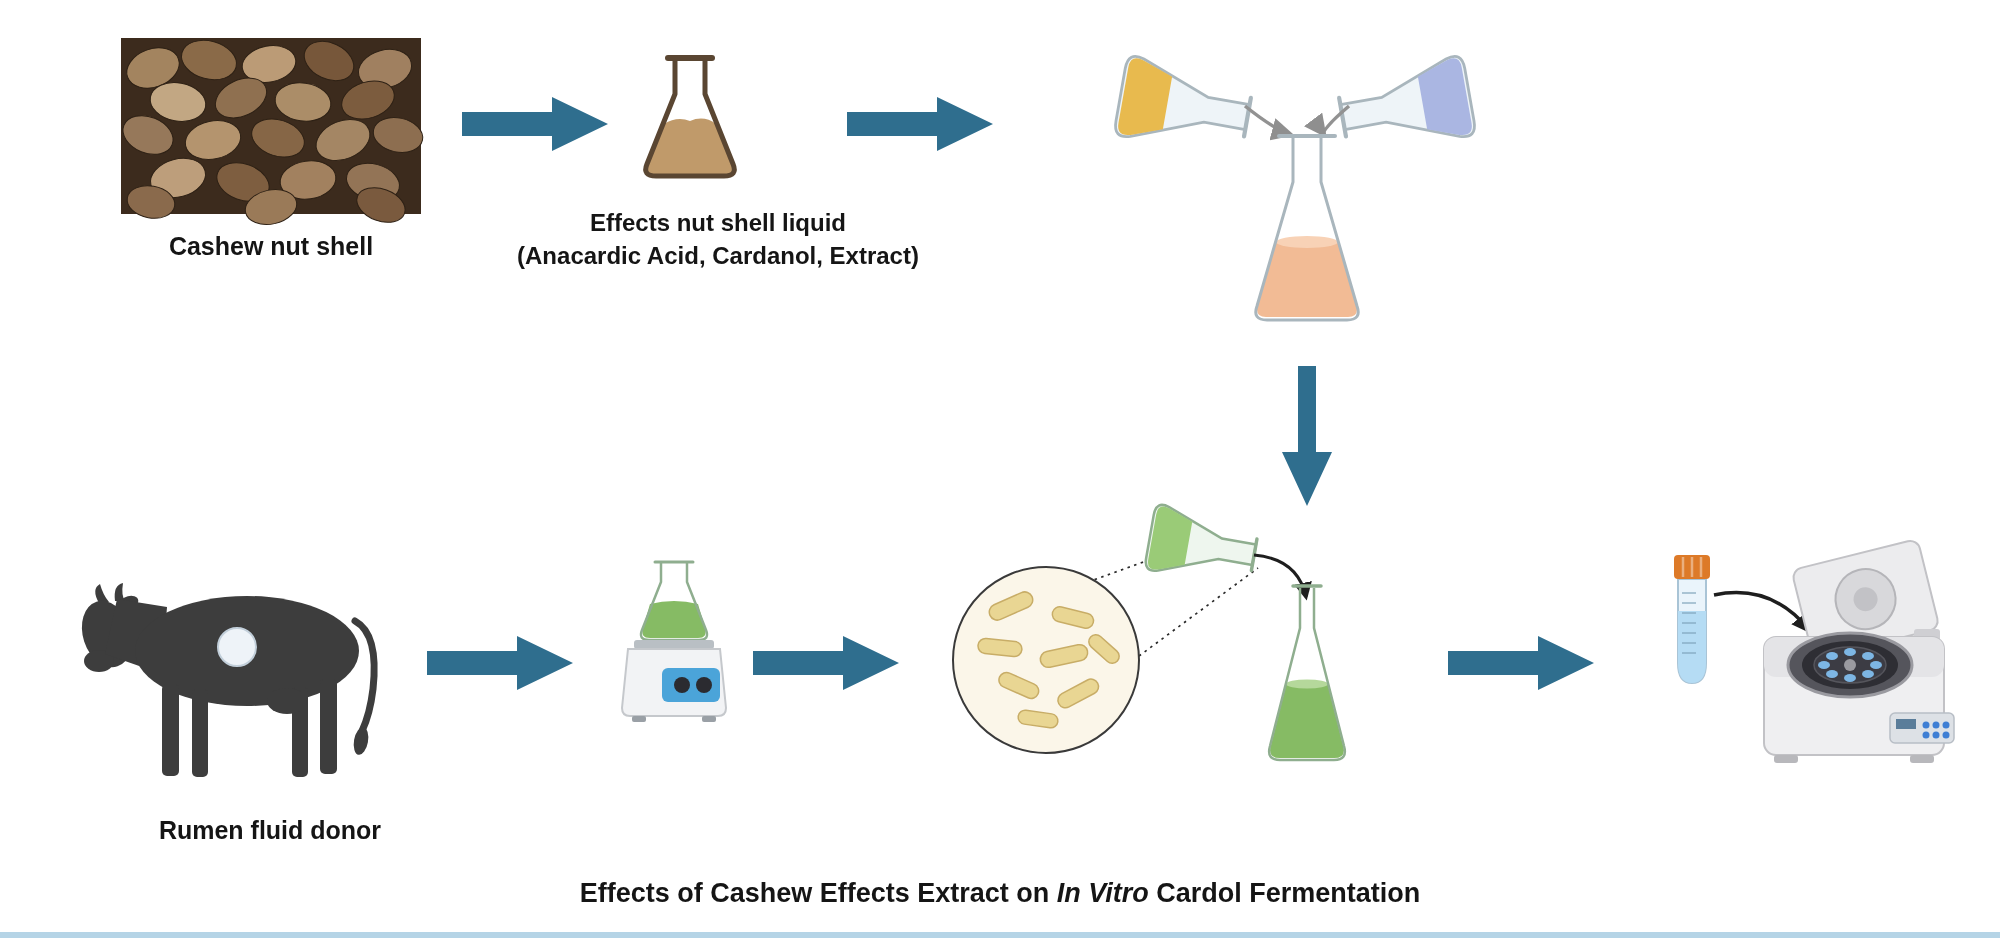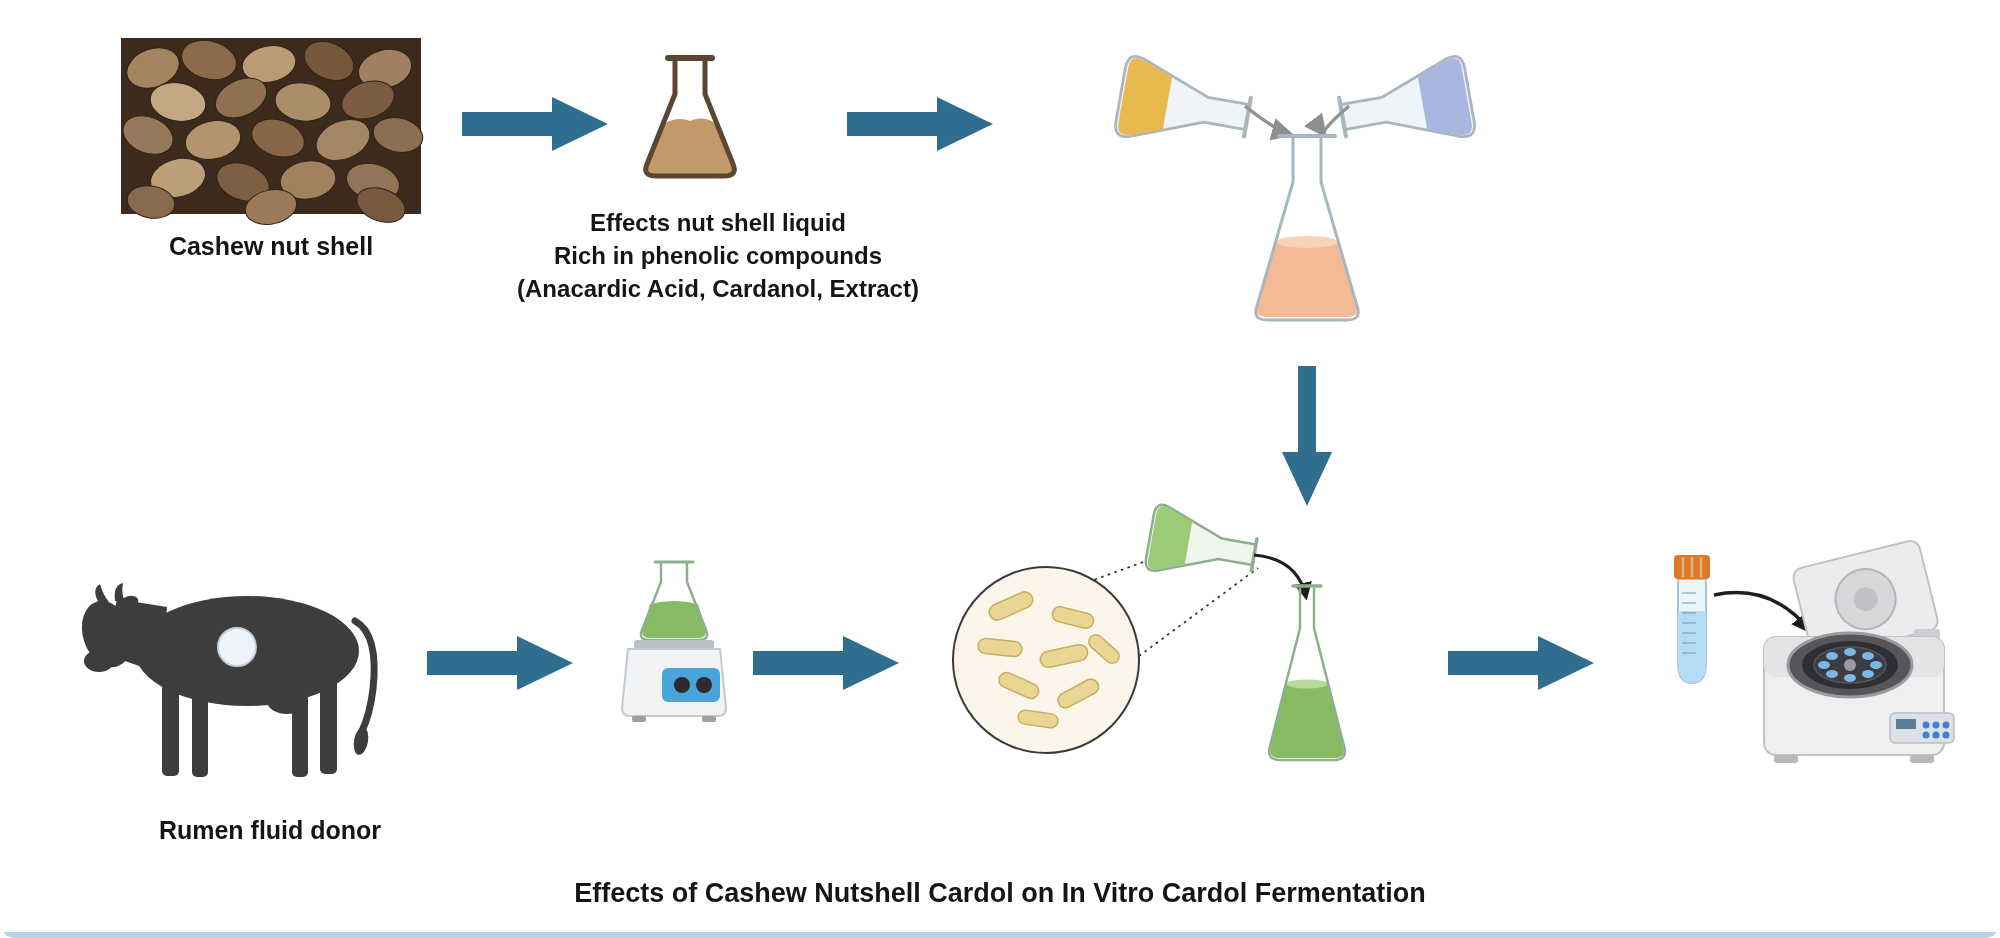--- a/index.html
+++ b/index.html
@@ -1,18 +1,18 @@
 <!DOCTYPE html>
 <html><head>
 <meta charset="utf-8">
 <style>
   html,body{margin:0;padding:0;background:#ffffff;}
   .canvas{
     position:relative;width:2000px;height:938px;background:#ffffff;overflow:hidden;
-    font-family:"Liberation Sans",sans-serif;color:#151515;border-radius:15px;
+    font-family:"Liberation Sans",sans-serif;color:#151515;
   }
   .abs{position:absolute;}
   .caption{position:absolute;font-weight:700;color:#151515;text-align:center;font-size:25px;line-height:1.3;}
   svg.icon{position:absolute;display:block;overflow:visible;}
   
   .cashew-photo{left:121px;top:38px;width:300px;height:176px;}
   .cap-cashew{left:121px;top:230px;width:300px;}
   .arrow-1{left:462px;top:95px;width:148px;height:58px;}
   .cnsl-flask{left:630px;top:48px;width:120px;height:150px;}
   .cap-cnsl{left:493px;top:206px;width:450px;font-size:24px;line-height:1.38;}
@@ -26,21 +26,21 @@
   .arrow-4{left:753px;top:634px;width:148px;height:58px;}
   .callout{left:1060px;top:500px;width:240px;height:170px;}
   .microbes{left:948px;top:562px;width:196px;height:196px;}
   .cap-microbes{left:802px;top:776px;width:450px;}
   .tilted-green{left:1118px;top:492px;width:165px;height:120px;}
   .pour-arrow{left:1248px;top:545px;width:75px;height:70px;}
   .green-flask{left:1257px;top:578px;width:100px;height:200px;}
   .arrow-5{left:1448px;top:634px;width:148px;height:58px;}
   .centrifuge{left:1652px;top:545px;width:310px;height:250px;}
   .main-title{left:0;top:878px;width:2000px;text-align:center;font-size:27px;font-weight:700;}
-  .main-title .it{}
+  .main-title .it{font-style:italic;}
   .bottom-strip{left:0;top:932px;width:2000px;height:6px;background:#b5d4e6;}
 </style>
 </head>
 <body>
 
 <div class="canvas">
 
   <svg width="0" height="0" style="position:absolute" aria-hidden="true">
     <defs>
       <polygon id="block-arrow-right" points="0,17 90,17 90,2 146,29 90,56 90,41 0,41"></polygon>
@@ -85,21 +85,20 @@
     <use href="#block-arrow-right" fill="#2f6e8e"></use>
   </svg>
 
   <svg class="icon cnsl-flask" viewBox="0 0 120 150">
     <path d="M34,76 Q47,68 60,73 Q74,67 86,76 L102,117 Q106,128 94,128 L26,128 Q14,128 18,117 Z" fill="#c09a6a"></path>
     <path d="M45,12 L45,46 L17,116 Q12,128 26,128 L94,128 Q108,128 103,116 L75,46 L75,12" fill="none" stroke-width="5" stroke-linejoin="round" stroke-linecap="round" stroke="#5a4632"></path>
     <path d="M38,10 L82,10" fill="none" stroke-width="6" stroke-linecap="round" stroke="#5a4632"></path>
   </svg>
   <div class="caption cap-cnsl">
     <div>Effects nut shell liquid</div>
-    <div>Rich in phenolic compounds</div>
     <div>(Anacardic Acid, Cardanol, Extract)</div>
   </div>
 
   <svg class="icon arrow-2" viewBox="0 0 148 58">
     <use href="#block-arrow-right" fill="#2f6e8e"></use>
   </svg>
 
   <svg class="icon mixing" viewBox="0 0 400 310">
 
     <g transform="translate(78,60) rotate(100) scale(1.4)">
@@ -274,18 +273,18 @@
         <circle cx="274" cy="190" r="3.5"></circle>
           <circle cx="284" cy="190" r="3.5"></circle>
           <circle cx="294" cy="190" r="3.5"></circle>
       </g>
     </g>
     <rect x="122" y="210" width="24" height="8" rx="3" fill="#b8b8bc"></rect>
     <rect x="258" y="210" width="24" height="8" rx="3" fill="#b8b8bc"></rect>
   </svg>
 
   <div class="abs main-title">
-    <span>Effects of Cashew Nutshell Cardol on </span><span class="it">In Vitro</span><span> Cardol Fermentation</span>
+    <span>Effects of Cashew Effects Extract on </span><span class="it">In Vitro</span><span> Cardol Fermentation</span>
   </div>
 
   <div class="abs bottom-strip"></div>
 
 </div>
 
 </body></html>

